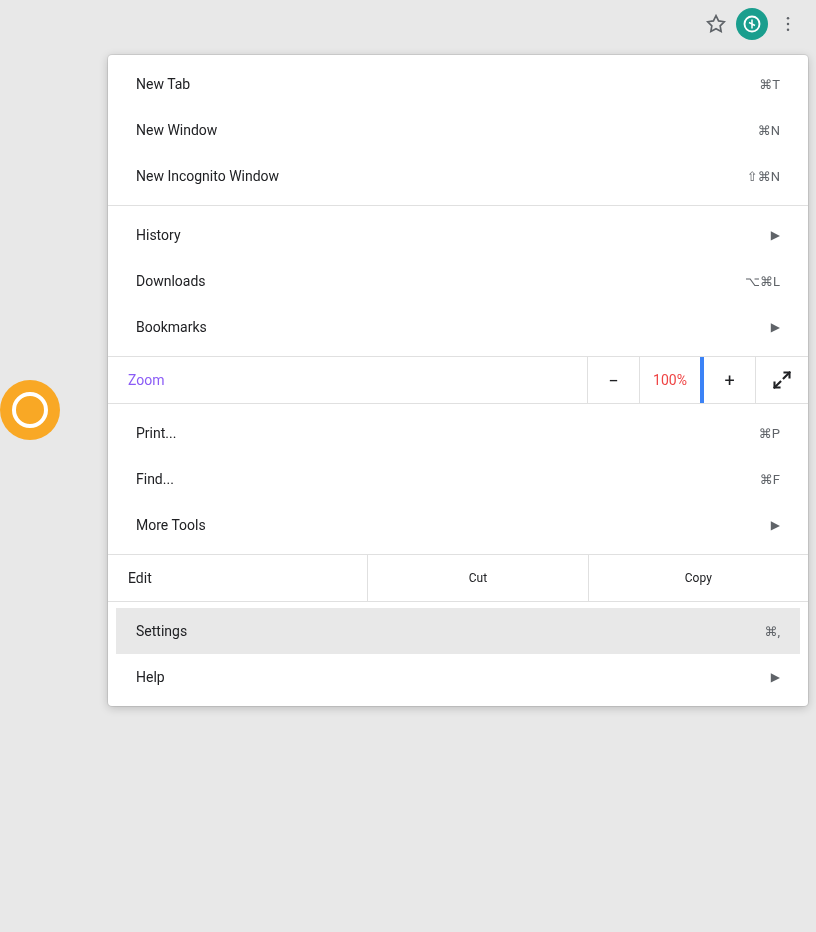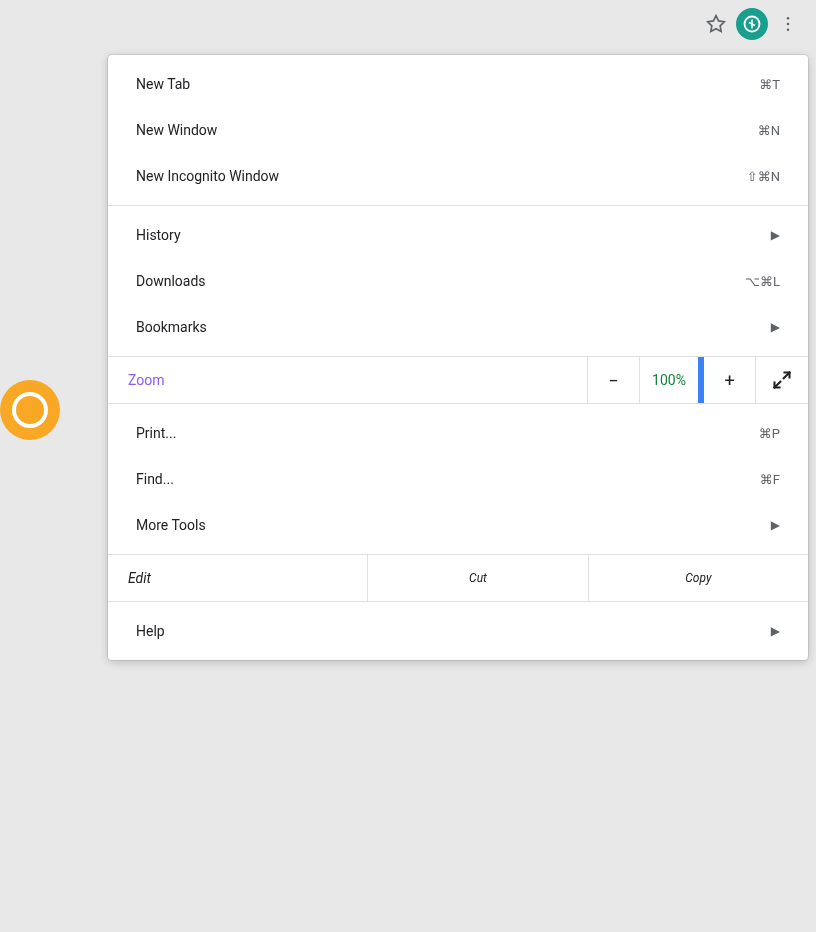--- a/index.html
+++ b/index.html
@@ -164,23 +164,23 @@
       border-right: 1px solid #e0e0e0;
     }
 
     .zoom-value {
       width: 64px;
       height: 46px;
       display: flex;
       align-items: center;
       justify-content: center;
       font-size: 14px;
-      color: #15803d;
-      cursor: pointer;
-      border-right: 6px solid #3b82f6;
+      color: #ef4444;
+      cursor: pointer;
+      border-right: 4px solid #3b82f6;
     }
 
     .zoom-plus {
       width: 52px;
       height: 46px;
       display: flex;
       align-items: center;
       justify-content: center;
       cursor: pointer;
       font-size: 18px;
@@ -195,21 +195,20 @@
       align-items: center;
       justify-content: center;
       cursor: pointer;
     }
 
     
     .edit-row {
       display: flex;
       align-items: stretch;
       min-height: 46px;
-      font-style: italic;
     }
 
     .edit-label-section {
       display: flex;
       align-items: center;
       padding: 10px 20px;
       flex: 1;
       font-size: 14px;
       color: #202124;
       cursor: default;
@@ -350,19 +349,23 @@
       <span>Cut</span>
     </div>
     <div class="edit-action-btn">
       <span>Copy</span>
     </div>
   </div>
 
   <div class="menu-divider"></div>
 
   <div class="menu-section">
+    <div class="menu-item highlighted">
+      <span class="menu-item-label">Settings</span>
+      <span class="menu-item-shortcut">⌘,</span>
+    </div>
     <div class="menu-item">
       <span class="menu-item-label">Help</span>
       <span class="menu-item-shortcut arrow-right">▶</span>
     </div>
   </div>
 
 </div>
 
 </body></html>

